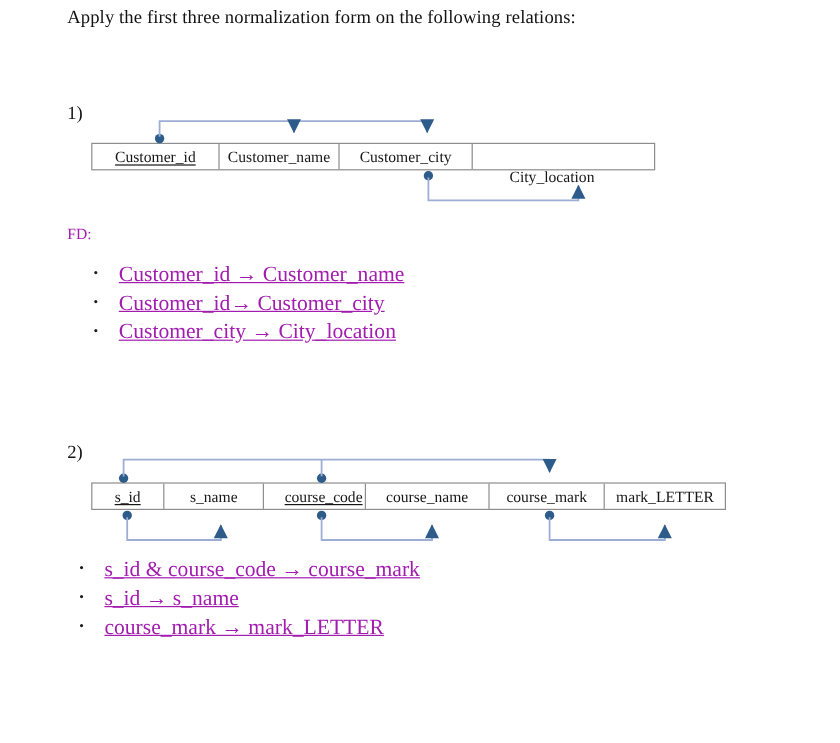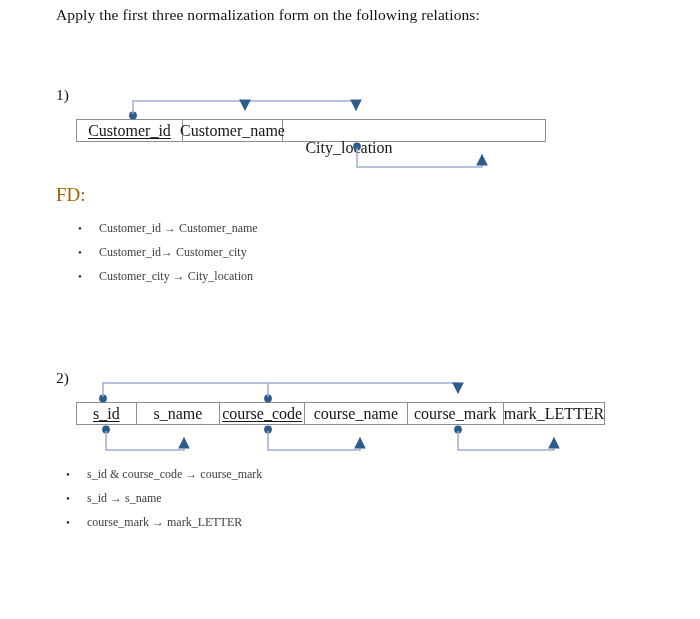--- a/index.html
+++ b/index.html
@@ -33,41 +33,41 @@
   }
   .section-number {
     position: absolute;
     font-size: 15.5px;
     line-height: 18px;
     color: #121212;
   }
   .fd-heading {
     position: absolute;
     left: 56px;
-    font-size: 19px;
+    font-size: 13px;
     line-height: 18px;
-    color: #a16207;
+    color: #a21caf;
   }
 
   
   .relation {
     position: absolute;
     display: flex;
     border: 1px solid #8d8d8d;
     background: #ffffff;
     box-sizing: border-box;
     height: 23px;
   }
   .relation .attr {
     display: flex;
     align-items: center;
     justify-content: center;
     border-right: 1px solid #8d8d8d;
     box-sizing: border-box;
-    font-size: 16px;
+    font-size: 13px;
     line-height: 14px;
     color: #161616;
     white-space: nowrap;
     padding: 0 2px;
   }
   .relation .attr:last-child {
     border-right: none;
   }
   .relation .attr.key > span {
     text-decoration: underline;
@@ -77,24 +77,25 @@
   
   .fd-list {
     position: absolute;
     margin: 0;
     padding: 0;
     list-style: none;
   }
   .fd-list li {
     position: relative;
     padding-left: 43px;
-    font-size: 12px;
+    font-size: 18px;
     line-height: 24px;
-    color: #404040;
+    color: #a21caf;
     white-space: nowrap;
+    text-decoration: underline;
   }
   .fd-list li::before {
     content: "\2022";
     position: absolute;
     left: 22px;
     top: 0;
     font-size: 11px;
     line-height: 24px;
     color: #1b1b1b;
   }
@@ -117,20 +118,23 @@
   <div class="prompt-title">Apply the first three normalization form on the following relations:</div>
 
   <div class="section-number" style="left:56px; top:86px;">1)</div>
 
   <div class="relation" style="left:76px; top:119px; width:470px;">
     <div class="attr key" style="width:106px;">
       <span>Customer_id</span>
     </div>
     <div class="attr" style="width:100px;">
       <span>Customer_name</span>
+    </div>
+    <div class="attr" style="width:111px;">
+      <span>Customer_city</span>
     </div>
     <div class="attr" style="width:132px;margin-top:28px;">
       <span>City_location</span>
     </div>
   </div>
 
   <div class="fd-heading" style="top:186px;">FD:</div>
 
   <ul class="fd-list" style="left:56px; top:216px;">
     <li>Customer_id → Customer_name</li>

